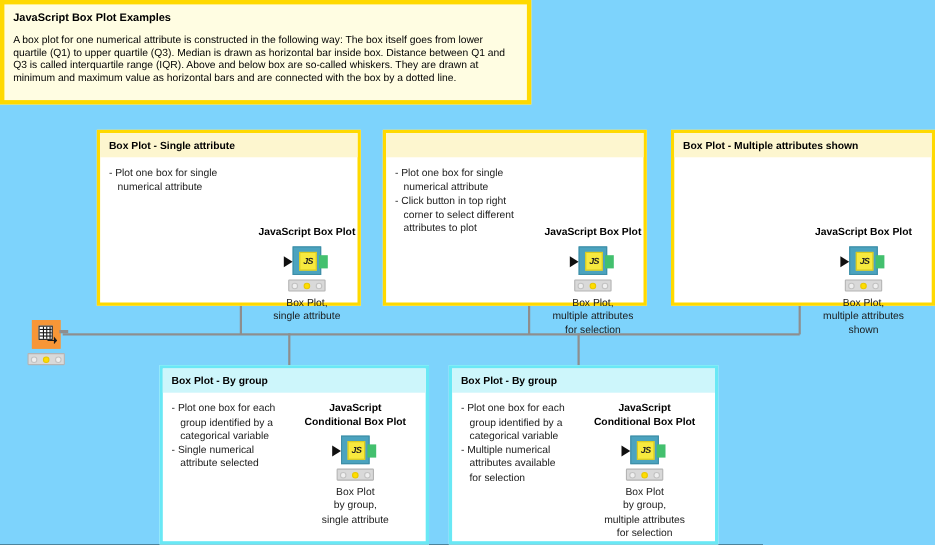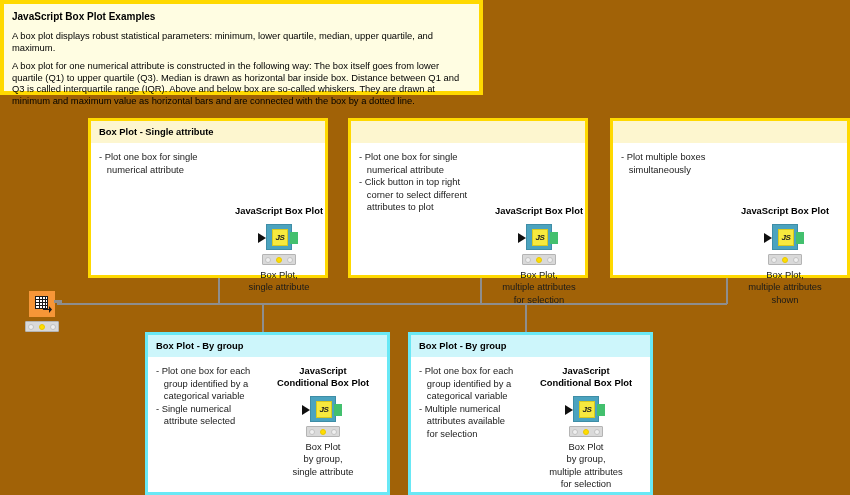--- a/index.html
+++ b/index.html
@@ -15,21 +15,21 @@
     font-family: "Liberation Sans", sans-serif;
     -webkit-font-smoothing: antialiased;
   }
 
   
   #canvas {
     position: absolute;
     left: 0; top: 0;
     width: 850px;
     height: 495px;
-    background: #a16207;
+    background: #7dd3fc;
   }
 
   
   .desc-box {
     position: absolute;
     left: 0px;
     top: 0px;
     width: 483px;
     height: 95px;
     background: #fffde2;
@@ -223,21 +223,20 @@
     line-height: 12.4px;
   }
 </style>
 </head>
 <body>
 
 <div id="canvas">
 
   <div class="desc-box">
     <div class="desc-title">JavaScript Box Plot Examples</div>
-    <div class="desc-para">A box plot displays robust statistical parameters: minimum, lower quartile, median, upper quartile, and maximum.</div>
     <div class="desc-para">A box plot for one numerical attribute is constructed in the following way: The box itself goes from lower quartile (Q1) to upper quartile (Q3). Median is drawn as horizontal bar inside box. Distance between Q1 and Q3 is called interquartile range (IQR). Above and below box are so-called whiskers. They are drawn at minimum and maximum value as horizontal bars and are connected with the box by a dotted line.</div>
   </div>
 
   <div class="wire wire-h" style="left:57px; top:303px; width:670px;"></div>
 
   <div class="wire wire-v" style="left:218px; top:203px; height:101px;"></div>
   <div class="wire wire-h" style="left:218px; top:203px; width:45px;"></div>
 
   <div class="wire wire-v" style="left:480px; top:203px; height:101px;"></div>
   <div class="wire wire-h" style="left:480px; top:203px; width:42px;"></div>
@@ -317,22 +316,21 @@
         <span class="lamp"></span>
       </div>
       <div class="node-sub" style="top:32px;">Box Plot,
 multiple attributes
 for selection</div>
     </div>
   </div>
 
   <div class="anno yellow" style="left:610px; top:118px; width:240px; height:160px;">
     <div class="anno-head"></div>
-    <div class="anno-body">- Plot multiple boxes
-   simultaneously</div>
+    <div class="anno-title">Box Plot - Multiple attributes shown</div>
 
     <div class="node" style="left:172px; top:116px;">
       <div class="node-caption" style="top:-32px;">JavaScript Box Plot</div>
       <div class="node-body js" style="left:-13px; top:-13px;">
         <div class="node-icon-js">JS</div>
         <div class="port-in"></div>
         <div class="port-out"></div>
       </div>
       <div class="status" style="left:-17px; top:17px;">
         <span class="lamp"></span>

